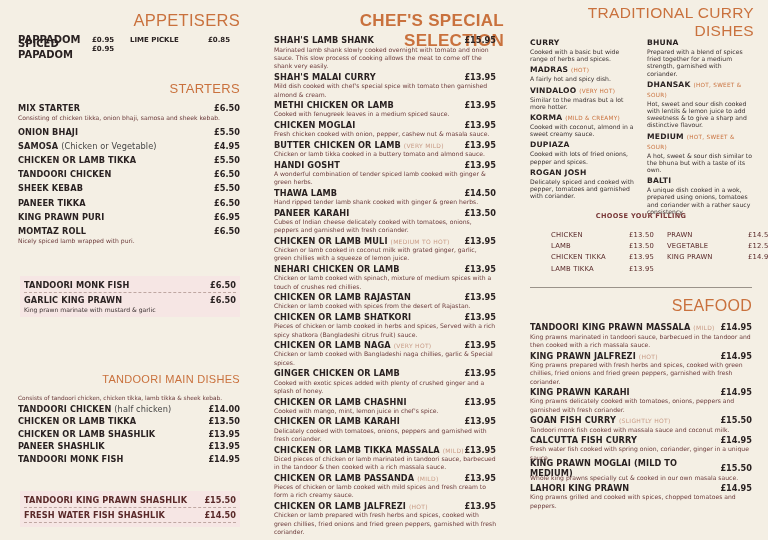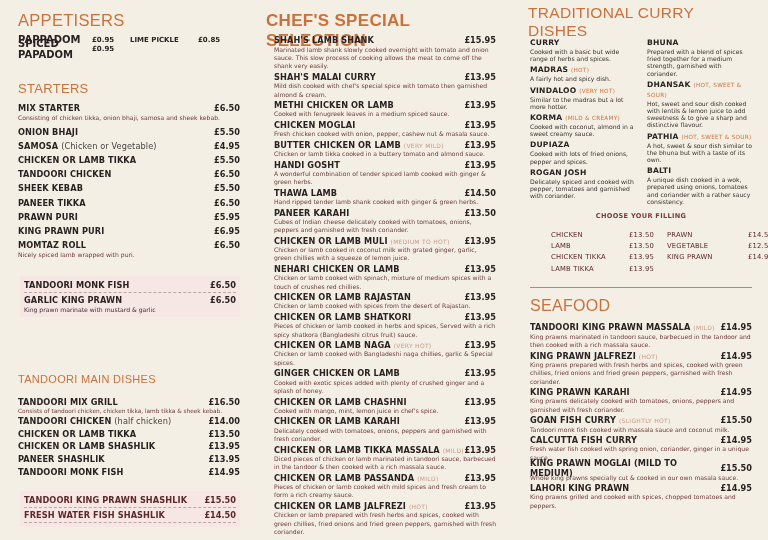--- a/index.html
+++ b/index.html
@@ -11,21 +11,21 @@
     position: relative;
   }
   .col { position: absolute; top: 0; }
   .col1 { left: 18px; width: 222px; }
   .col2 { left: 274px; width: 222px; }
   .col3 { left: 530px; width: 222px; }
 
   .sec-title {
     color: #c9713d;
     font-family: "Liberation Sans", sans-serif;
-    text-align: left;
+    text-align: right;
     letter-spacing: 0.3px;
     font-weight: normal;
   }
   .t-app { font-size: 16.5px; position: absolute; top: 11px; left: 0; right: 0; }
   .t-start { font-size: 13px; position: absolute; top: 81px; left: 0; right: 0; }
   .t-tand { font-size: 11px; position: absolute; top: 373px; left: 0; right: 0; }
   .t-chef { font-size: 17px; position: absolute; top: 11px; left: -8px; right: -8px; font-weight: bold; }
   .t-trad { font-size: 15.5px; position: absolute; top: 4px; left: -2px; right: -2px; }
   .t-sea { font-size: 16px; position: absolute; top: 297px; left: 0; right: 0; }
 
@@ -34,21 +34,21 @@
   .desc { font-size: 6.1px; color: #6b3a3a; line-height: 8.4px; }
   .tag { font-size: 6px; color: #c79a85; font-weight: normal; letter-spacing: 0.3px; }
   .paren { font-weight: normal; color: #444; }
 
   
   .app-grid { position: absolute; top: 35px; left: 0; width: 222px; }
   .app-row { display: flex; height: 9px; align-items: center; }
   .app-row .n { width: 74px; font-weight: bold; font-size: 10px; }
   .app-row .p { width: 38px; font-weight: bold; font-size: 7px; }
   .app-row .n2 { width: 68px; font-weight: bold; font-size: 7px; }
-  .app-row .p2 { flex: 1; text-align: left; font-weight: bold; font-size: 7px; }
+  .app-row .p2 { flex: 1; text-align: center; font-weight: bold; font-size: 7px; }
 
   .list { position: absolute; left: 0; width: 222px; }
   .row { display: flex; justify-content: space-between; align-items: center; }
   .starters .row { height: 14.2px; }
   .starters .desc { margin-top: -1px; margin-bottom: 2px; }
 
   .hl-box {
     position: absolute; left: 2px; width: 220px;
     background: #f6e6e4;
     padding: 3px 4px;
@@ -125,24 +125,20 @@
       </div>
     <div class="row">
         <span class="name">SHEEK KEBAB</span>
         <span class="price">£5.50</span>
       </div>
     <div class="row">
         <span class="name">PANEER TIKKA</span>
         <span class="price">£6.50</span>
       </div>
     <div class="row">
-        <span class="name">PRAWN PURI</span>
-        <span class="price">£5.95</span>
-      </div>
-    <div class="row">
         <span class="name">KING PRAWN PURI</span>
         <span class="price">£6.95</span>
       </div>
     <div class="row">
         <span class="name">MOMTAZ ROLL</span>
         <span class="price">£6.50</span>
       </div>
     <div class="desc">Nicely spiced lamb wrapped with puri.</div>
   </div>
 
@@ -154,24 +150,20 @@
     <div class="sep"></div>
     <div class="row">
         <span class="name">GARLIC KING PRAWN</span>
         <span class="price">£6.50</span>
       </div>
     <div class="desc" style="color:#3a3030;">King prawn marinate with mustard &amp; garlic</div>
   </div>
 
   <h2 class="sec-title t-tand">TANDOORI MAIN DISHES</h2>
   <div class="list tandoori" style="top:396px;">
-    <div class="row">
-        <span class="name">TANDOORI MIX GRILL</span>
-        <span class="price">£16.50</span>
-      </div>
     <div class="desc" style="font-size:5.8px;margin-top:-2px;">Consists of tandoori chicken, chicken tikka, lamb tikka &amp; sheek kebab.</div>
     <div class="row">
         <span class="name"><span>TANDOORI CHICKEN</span> <span class="paren">(half chicken)</span></span>
         <span class="price">£14.00</span>
       </div>
     <div class="row">
         <span class="name">CHICKEN OR LAMB TIKKA</span>
         <span class="price">£13.50</span>
       </div>
     <div class="row">
@@ -318,21 +310,21 @@
         <div class="tname"><span>DUPIAZA</span></div>
         <div class="tdesc">Cooked with lots of fried onions, pepper and spices.</div>
         <div class="tname"><span>ROGAN JOSH</span></div>
         <div class="tdesc">Delicately spiced and cooked with pepper, tomatoes and garnished with coriander.</div>
       </div>
     <div class="tc" id="trad-right">
         <div class="tname"><span>BHUNA</span></div>
         <div class="tdesc">Prepared with a blend of spices fried together for a medium strength, garnished with coriander.</div>
         <div class="tname"><span>DHANSAK</span> <span class="tag">(HOT, SWEET &amp; SOUR)</span></div>
         <div class="tdesc">Hot, sweet and sour dish cooked with lentils &amp; lemon juice to add sweetness &amp; to give a sharp and distinctive flavour.</div>
-        <div class="tname"><span>PATHIA</span> <span class="tag">(HOT, SWEET &amp; SOUR)</span></div>
+        <div class="tname"><span>MEDIUM</span> <span class="tag">(HOT, SWEET &amp; SOUR)</span></div>
         <div class="tdesc">A hot, sweet &amp; sour dish similar to the bhuna but with a taste of its own.</div>
         <div class="tname"><span>BALTI</span></div>
         <div class="tdesc">A unique dish cooked in a wok, prepared using onions, tomatoes and coriander with a rather saucy consistency.</div>
       </div>
   </div>
   <div class="filling-title">CHOOSE YOUR FILLING</div>
   <div class="filling" id="filling-list">
       <div class="frow">
         <span class="fn1">CHICKEN</span>
         <span class="fp1">£13.50</span>

